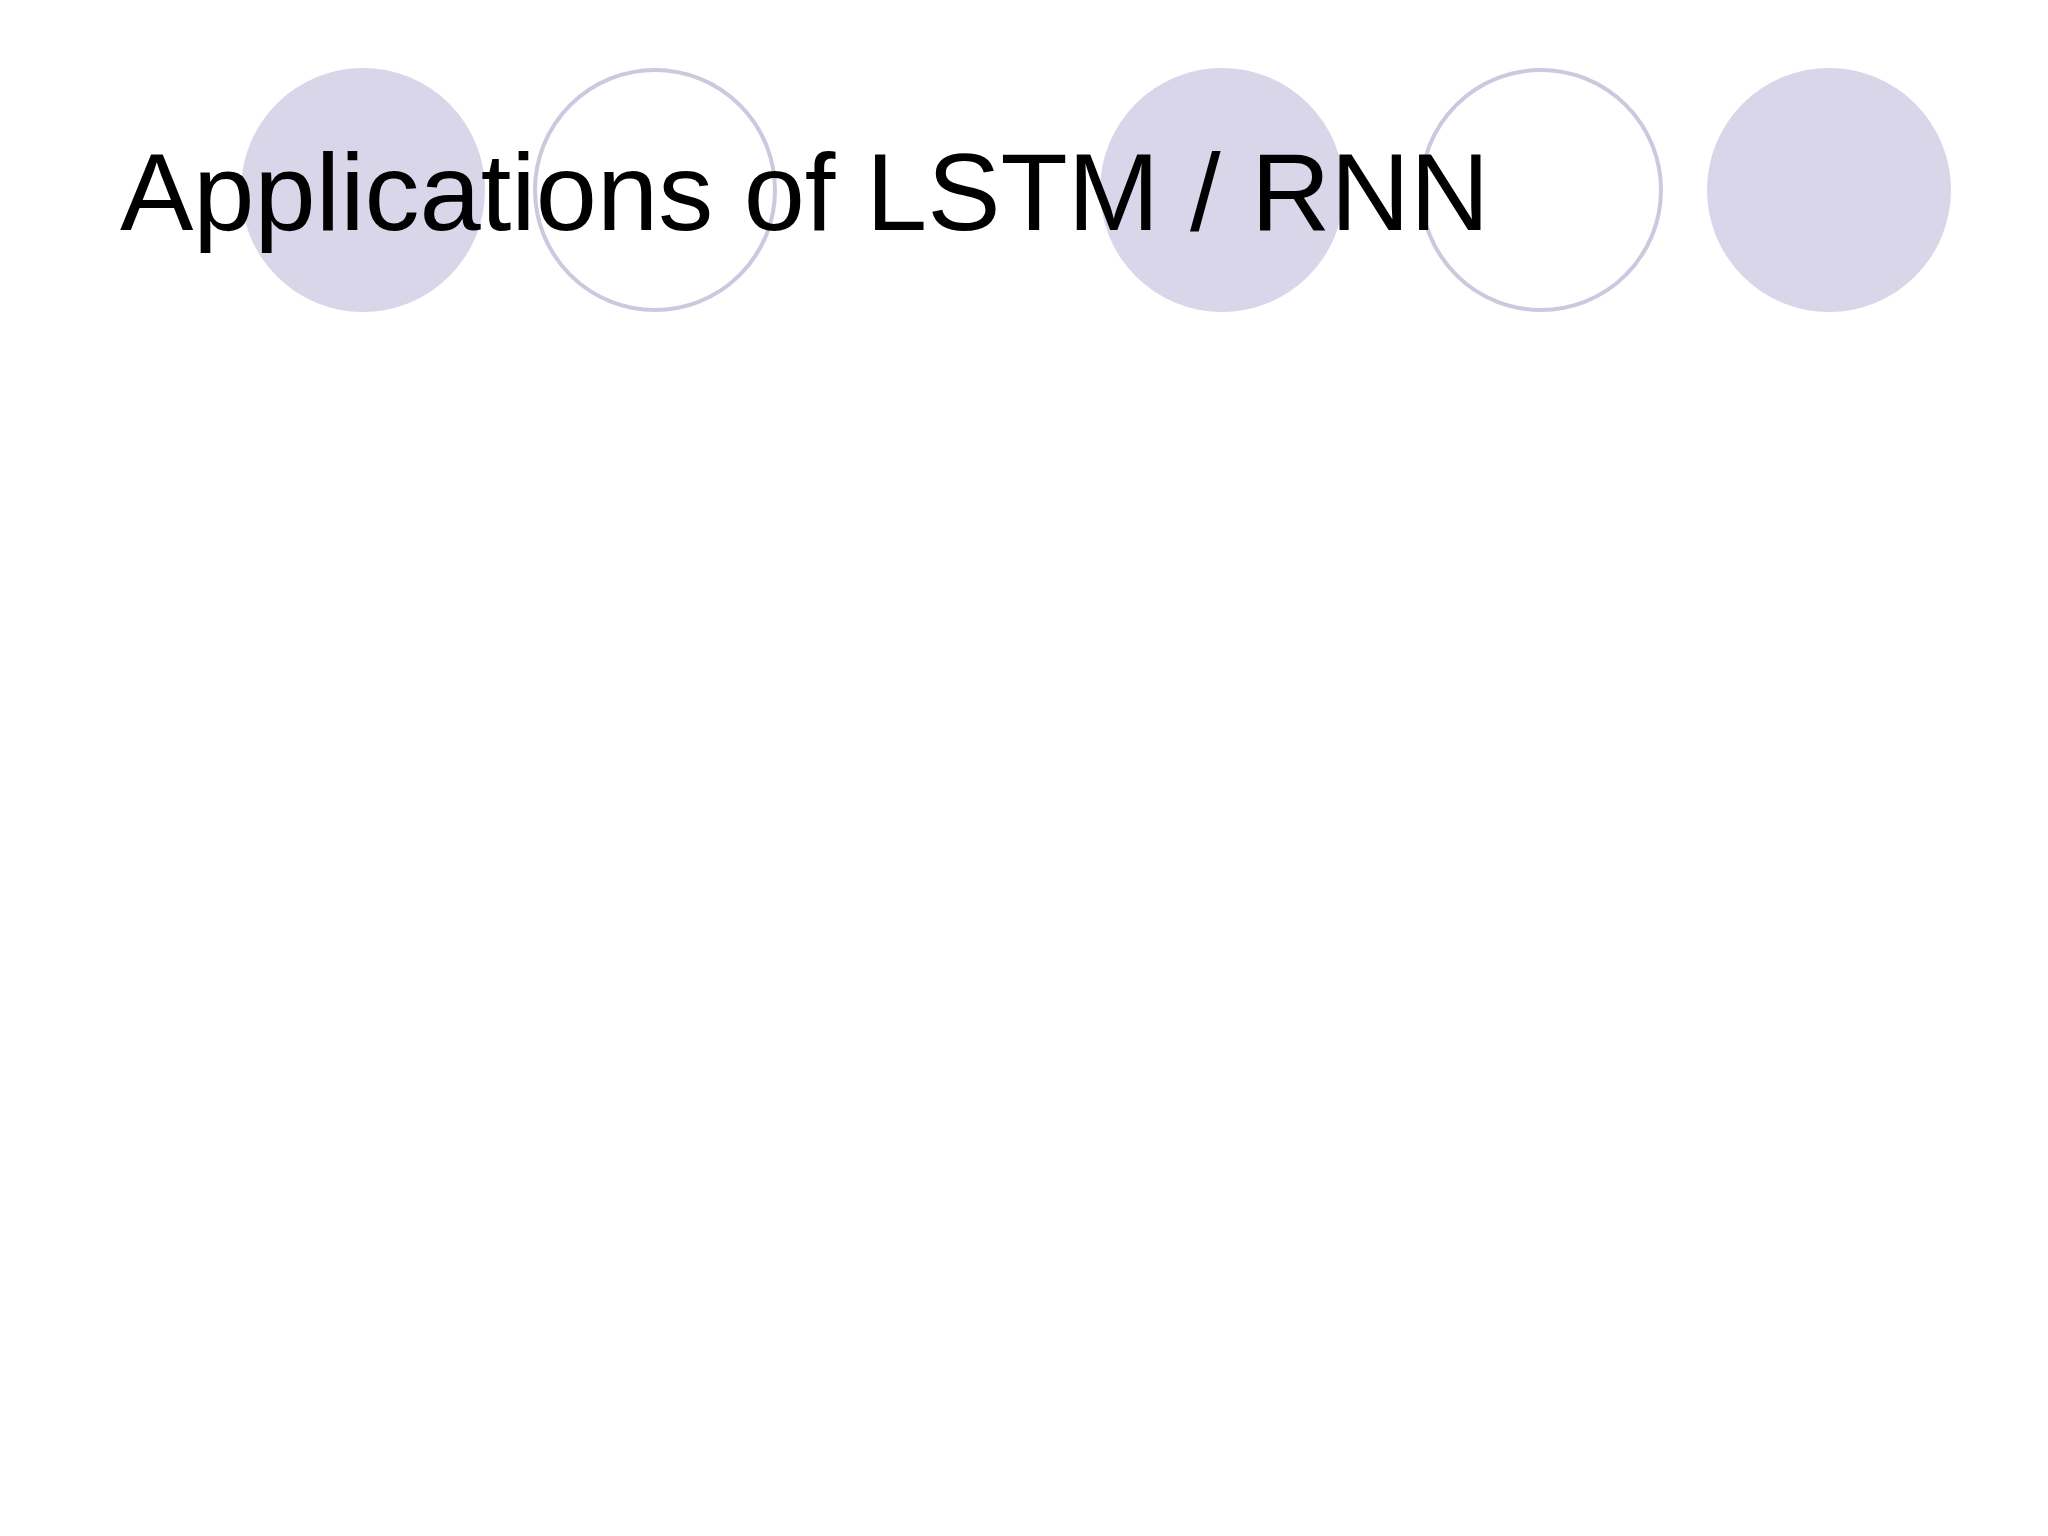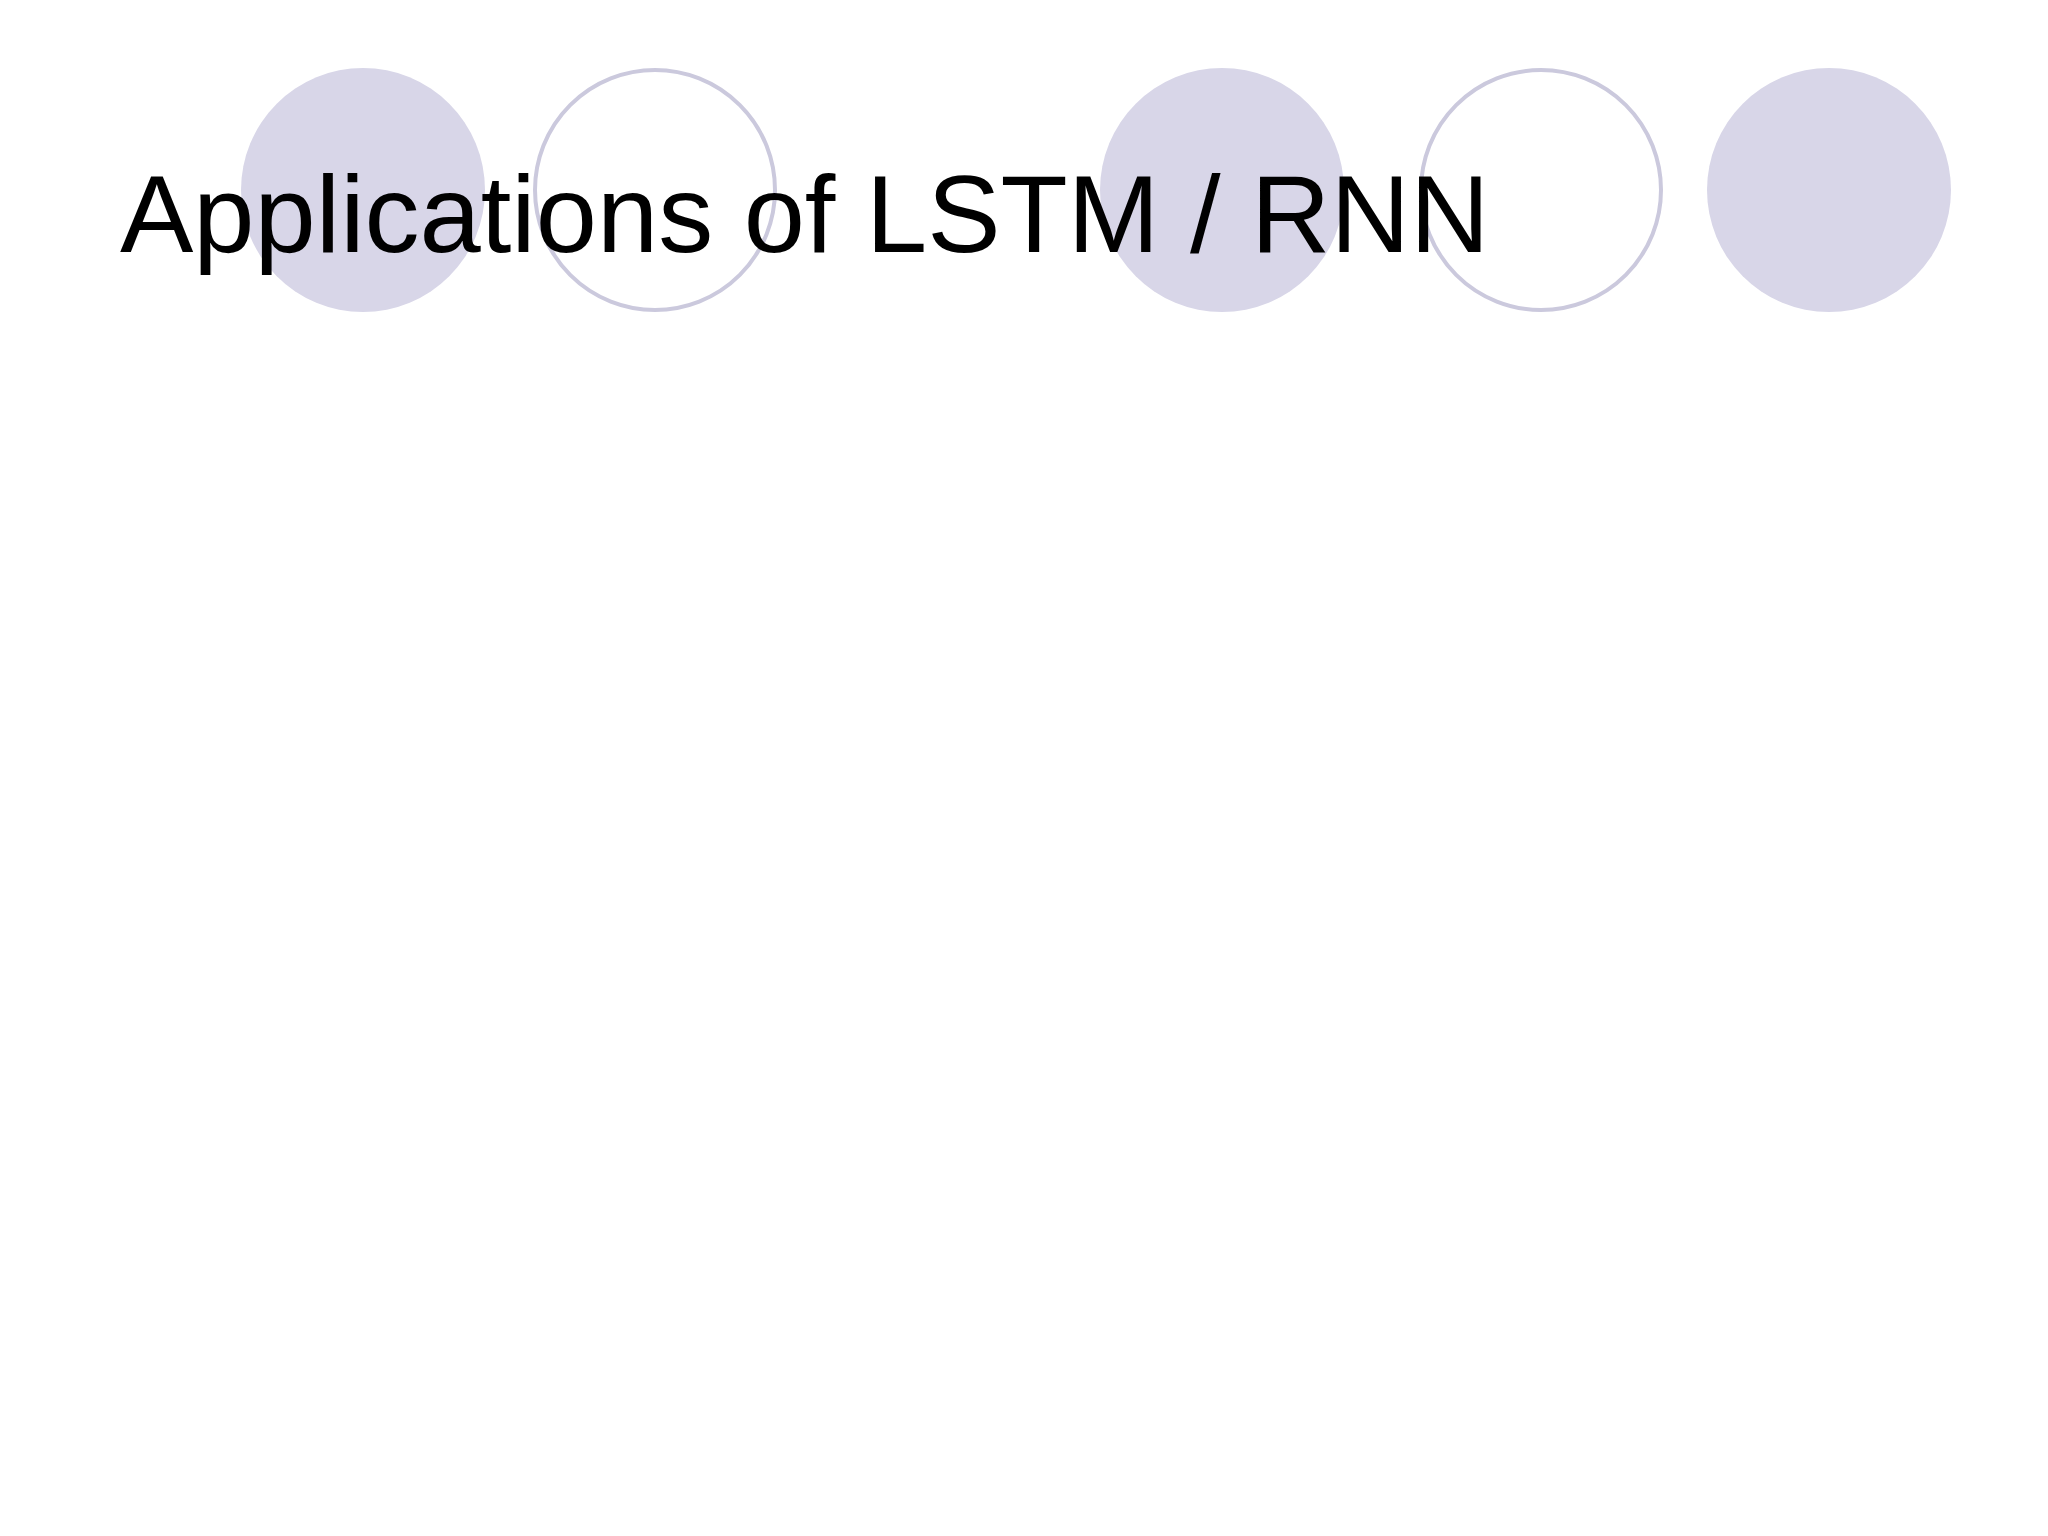--- a/index.html
+++ b/index.html
@@ -38,21 +38,21 @@
   }
 
   .deco-circle.outline {
     background: transparent;
     border: 4px solid var(--circle-outline, #cbc9dd);
   }
 
   .slide-title {
     position: absolute;
     left: 120px;
-    top: 156px;
+    top: 134px;
     z-index: 1;
     font-size: 110px;
     line-height: 115px;
     font-weight: 400;
     letter-spacing: 0;
     white-space: nowrap;
     color: var(--title-color, #000000);
   }
 
   .slide-body {

